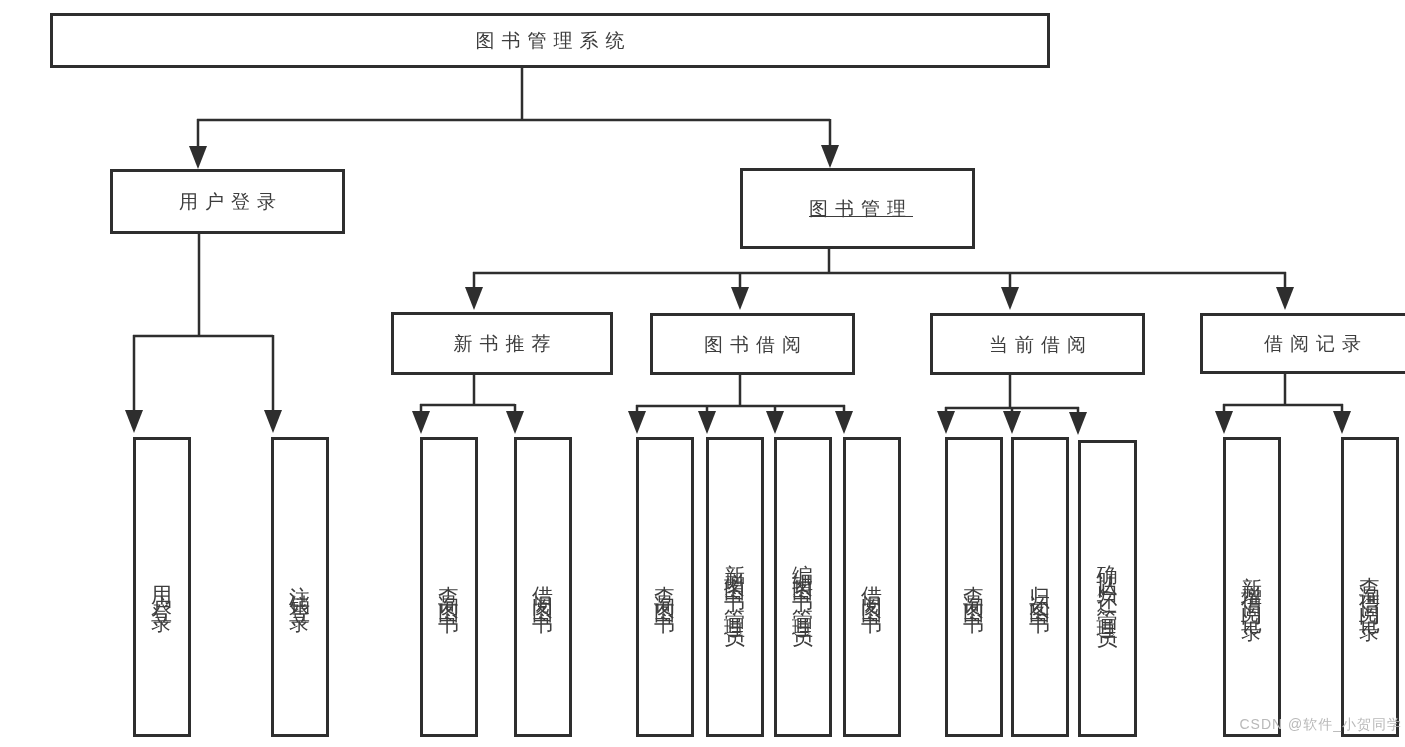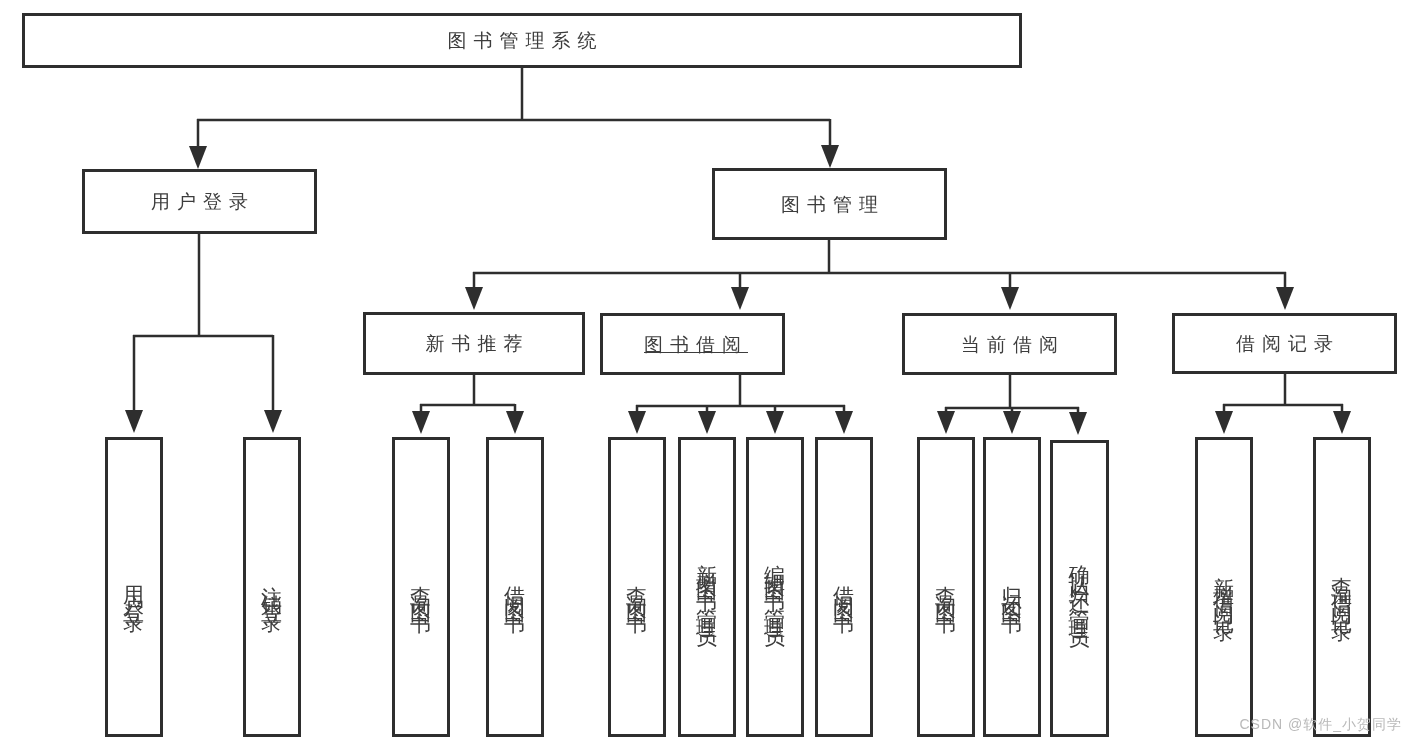--- a/index.html
+++ b/index.html
@@ -20,20 +20,21 @@
   .node {
     position: absolute;
     box-sizing: border-box;
     background: #ffffff;
     border: 3px solid #2e2e2e;
     color: #3d3d3d;
     display: flex;
     align-items: center;
     justify-content: center;
     text-align: center;
+    margin-left: 28px;
   }
   .h-node {
     font-size: 19px;
     letter-spacing: 7px;
     text-indent: 7px;
     white-space: nowrap;
     line-height: 1;
   }
   .v-node {
     writing-mode: vertical-rl;
@@ -107,24 +108,24 @@
         <path fill="none" d="M1285,374 V405 M1223,405 H1343 M1224,404 V413 M1342,404 V413"></path>
         <polygon stroke="none" points="1224,434 1215,411 1233,411"></polygon>
         <polygon stroke="none" points="1342,434 1333,411 1351,411"></polygon>
       </g>
     </g>
   </svg>
 
   <div class="node h-node" style="left:22px; top:13px; width:1000px; height:55px;">图书管理系统</div>
 
   <div class="node h-node" style="left:82px; top:169px; width:235px; height:65px;">用户登录</div>
-  <div class="node h-node" style="left:712px; top:168px; width:235px; height:72px;">图书管理</div>
+  <div class="node h-node" style="left:712px; top:168px; width:235px; height:81px;text-decoration:underline;">图书管理</div>
 
   <div class="node h-node" style="left:363px; top:312px; width:222px; height:63px;">新书推荐</div>
-  <div class="node h-node" style="left:600px; top:313px; width:185px; height:62px;text-decoration:underline;">图书借阅</div>
+  <div class="node h-node" style="left:622px; top:313px; width:205px; height:62px;">图书借阅</div>
   <div class="node h-node" style="left:1172px; top:313px; width:225px; height:61px;">借阅记录</div>
   <div class="node h-node" style="left:902px; top:313px; width:215px; height:62px;">当前借阅</div>
 
   <div class="node v-node" style="left:105px; top:437px; width:58px; height:300px;">用户登录</div>
   <div class="node v-node" style="left:243px; top:437px; width:58px; height:300px;">注销登录</div>
 
   <div class="node v-node" style="left:392px; top:437px; width:58px; height:300px;">查询图书</div>
   <div class="node v-node" style="left:486px; top:437px; width:58px; height:300px;">借阅图书</div>
 
   <div class="node v-node" style="left:608px; top:437px; width:58px; height:300px;">查询图书</div>

